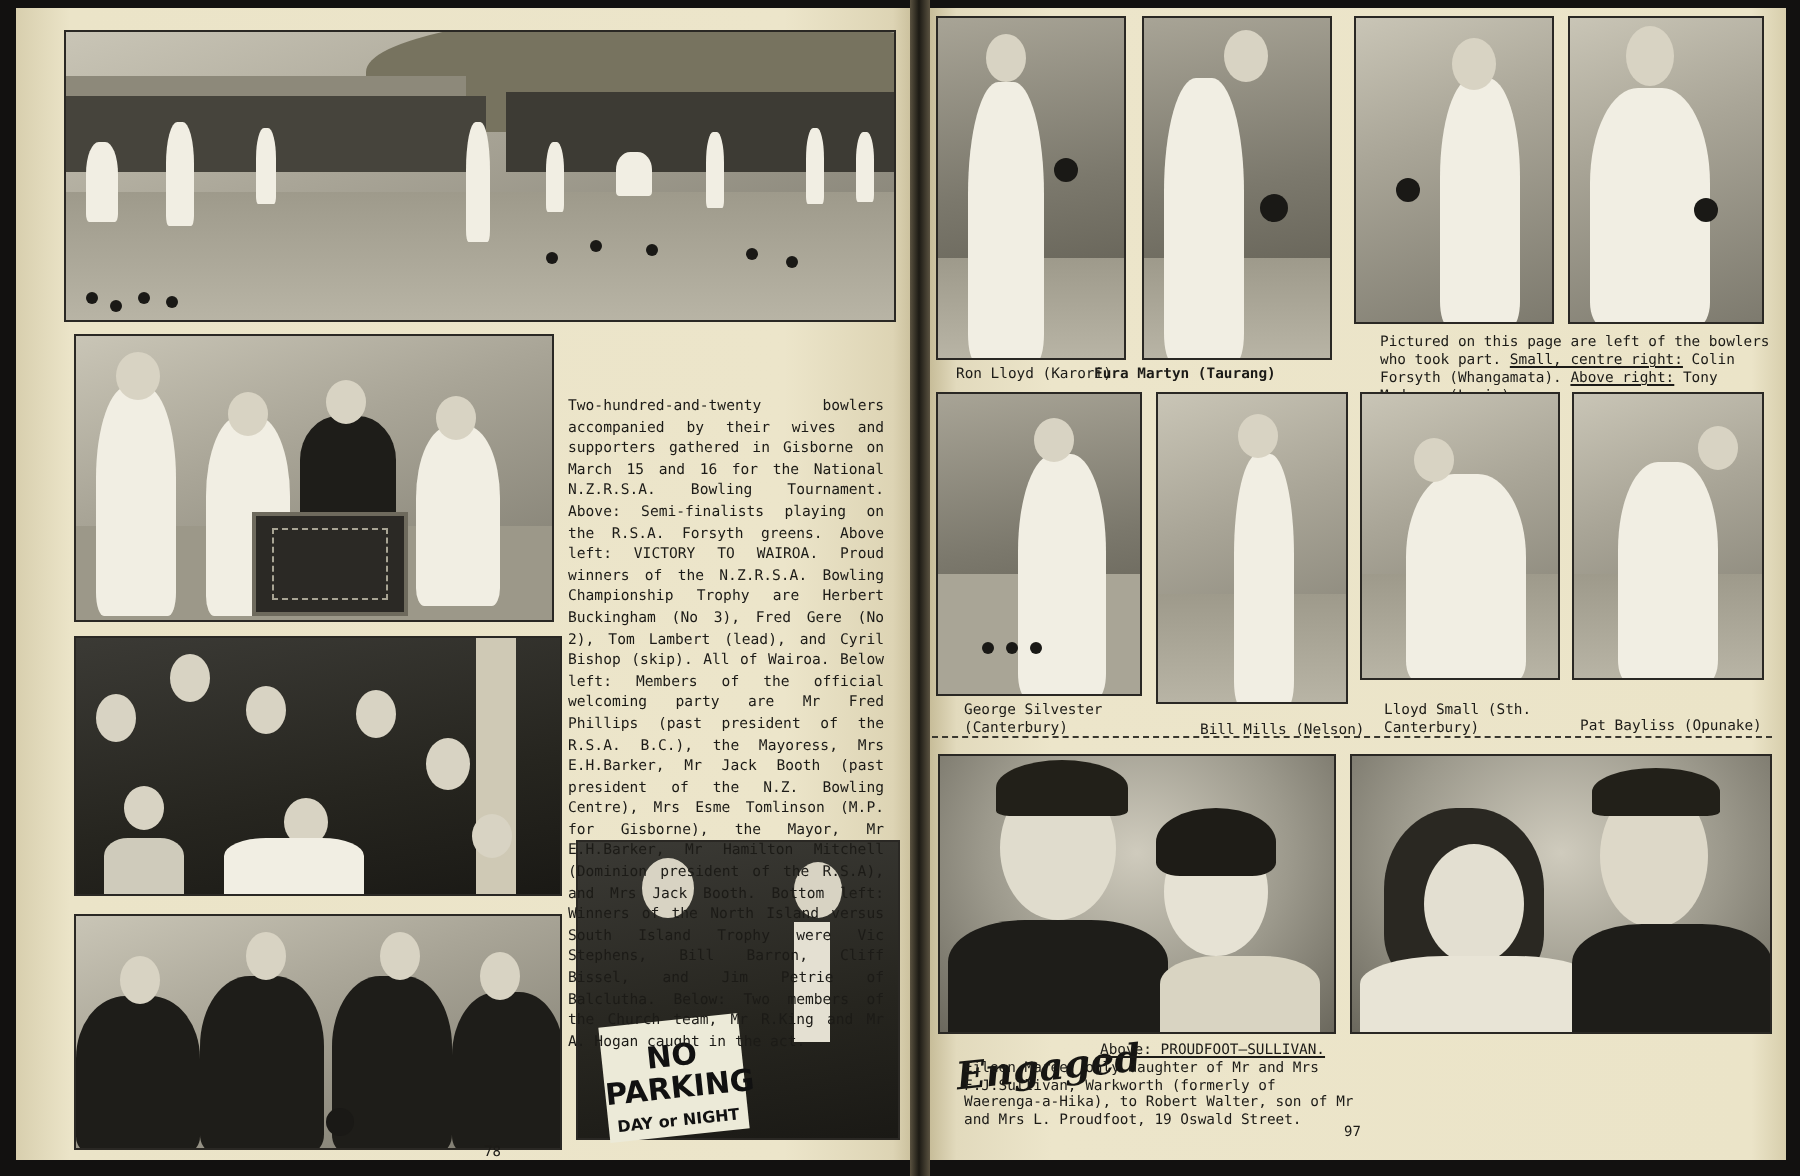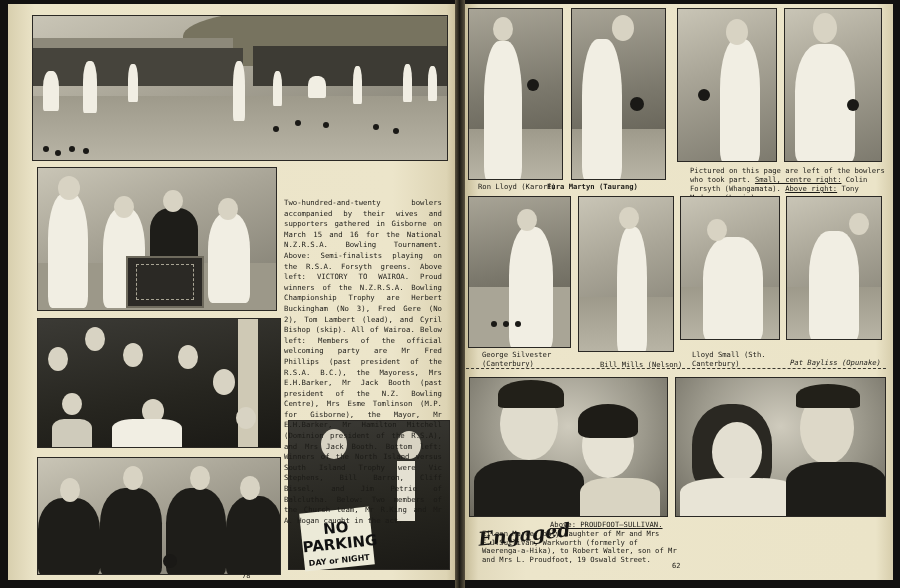--- a/index.html
+++ b/index.html
@@ -188,21 +188,21 @@
   </div>
   <div class="photo ph-light" style="left:786px;top:196px;width:96px;height:144px;">
     <div class="green" style="top:90px;"></div>
     <div class="figure" style="left:22px;top:34px;width:50px;height:110px;"></div>
     <div class="head" style="left:62px;top:16px;width:20px;height:22px;"></div>
   </div>
 
   <div class="caption" style="left:482px;top:350px;width:80px;">George Silvester (Canterbury)</div>
   <div class="caption" style="left:584px;top:360px;margin-left:16px;">Bill Mills (Nelson)</div>
   <div class="caption" style="left:692px;top:350px;width:80px;">Lloyd Small (Sth. Canterbury)</div>
-  <div class="caption" style="left:790px;top:358px;font-style:italic;">Pat Bayliss (Opunake)</div>
+  <div class="caption" style="left:790px;top:358px;">Pat Bayliss (Opunake)</div>
 
   <div class="wavy"></div>
 
   <div class="photo ph-portrait" style="left:469px;top:377px;width:199px;height:140px;">
     <div class="head" style="left:30px;top:10px;width:58px;height:72px;background:#e0dccd;"></div>
     <div style="position:absolute;left:28px;top:2px;width:66px;height:28px;border-radius:50% 50% 10% 10%;background:#222019;"></div>
     <div class="figure dark" style="left:4px;top:82px;width:110px;height:60px;border-radius:35% 35% 0 0;"></div>
     <div class="head" style="left:112px;top:36px;width:52px;height:64px;background:#e6e2d4;"></div>
     <div style="position:absolute;left:108px;top:26px;width:60px;height:34px;border-radius:50% 50% 20% 20%;background:#1e1c17;"></div>
     <div class="figure" style="left:110px;top:100px;width:80px;height:40px;border-radius:35% 35% 0 0;background:#d9d4c2;"></div>
@@ -215,16 +215,16 @@
     <div style="position:absolute;left:120px;top:6px;width:64px;height:24px;border-radius:50% 50% 10% 10%;background:#222019;"></div>
     <div class="figure dark" style="left:110px;top:84px;width:100px;height:56px;border-radius:35% 35% 0 0;"></div>
   </div>
 
   <div class="engaged">Engaged</div>
 
   <div class="caption" style="left:482px;top:521px;width:196px;line-height:8.8px;text-indent:68px;">
     <span class="u">Above: PROUDFOOT—SULLIVAN.</span>
     <span>Eileen Maree, only daughter of Mr and Mrs F.J.Sullivan, Warkworth (formerly of Waerenga-a-Hika), to Robert Walter, son of Mr and Mrs L. Proudfoot, 19 Oswald Street.</span>
   </div>
-  <div class="pageno" style="left:672px;top:562px;">62</div>
+  <div class="pageno" style="left:672px;top:562px;">97</div>
 
   <div class="gutter"></div>
 </div>
 
 </body></html>

